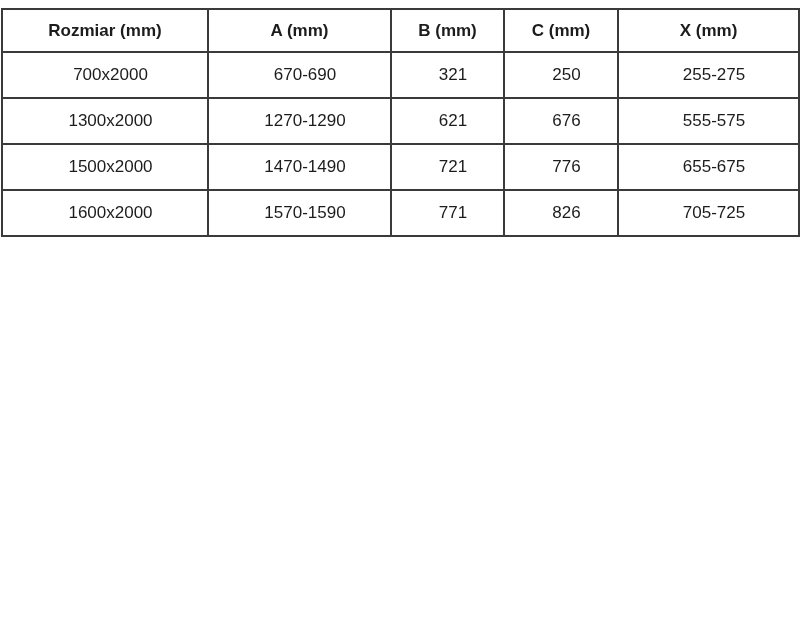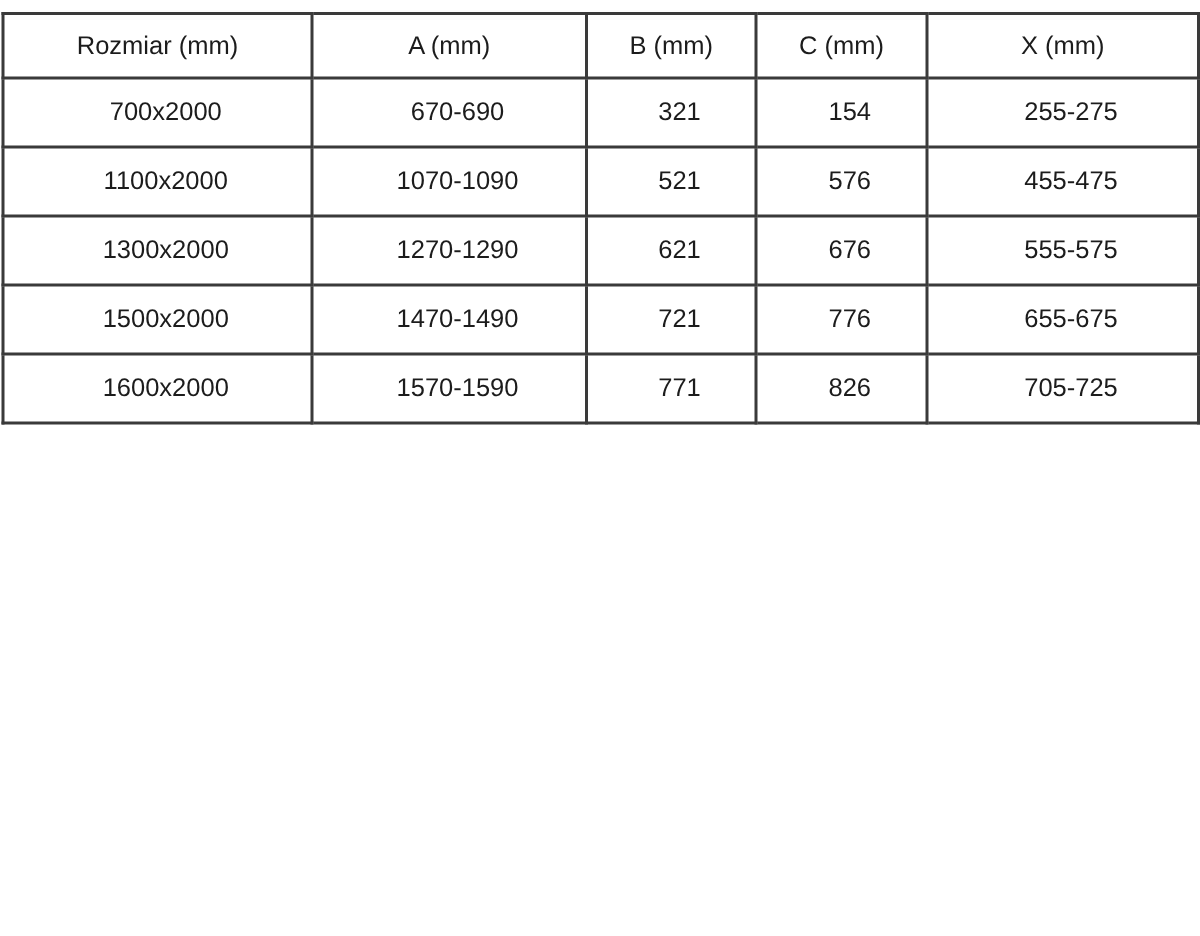--- a/index.html
+++ b/index.html
@@ -29,21 +29,21 @@
   table.size-table th,
   table.size-table td {
     border: 2px solid #3a3a3a;
     text-align: center;
     vertical-align: middle;
     padding: 0;
     overflow: hidden;
     white-space: nowrap;
   }
   table.size-table th {
-    font-weight: normal;
+    font-weight: bold;
     font-size: 17px;
     height: 41px;
     margin-left: 15px;
   }
   table.size-table td {
     font-weight: normal;
     font-size: 17px;
     height: 44px;
     padding-left: 11px;
   }
@@ -72,29 +72,22 @@
         <th>B (mm)</th>
         <th>C (mm)</th>
         <th>X (mm)</th>
       </tr>
     </thead>
     <tbody id="table-body">
         <tr>
           <td>700x2000</td>
           <td>670-690</td>
           <td>321</td>
-          <td>154</td>
+          <td>250</td>
           <td>255-275</td>
-        </tr>
-        <tr>
-          <td>1100x2000</td>
-          <td>1070-1090</td>
-          <td>521</td>
-          <td>576</td>
-          <td>455-475</td>
         </tr>
         <tr>
           <td>1300x2000</td>
           <td>1270-1290</td>
           <td>621</td>
           <td>676</td>
           <td>555-575</td>
         </tr>
         <tr>
           <td>1500x2000</td>

